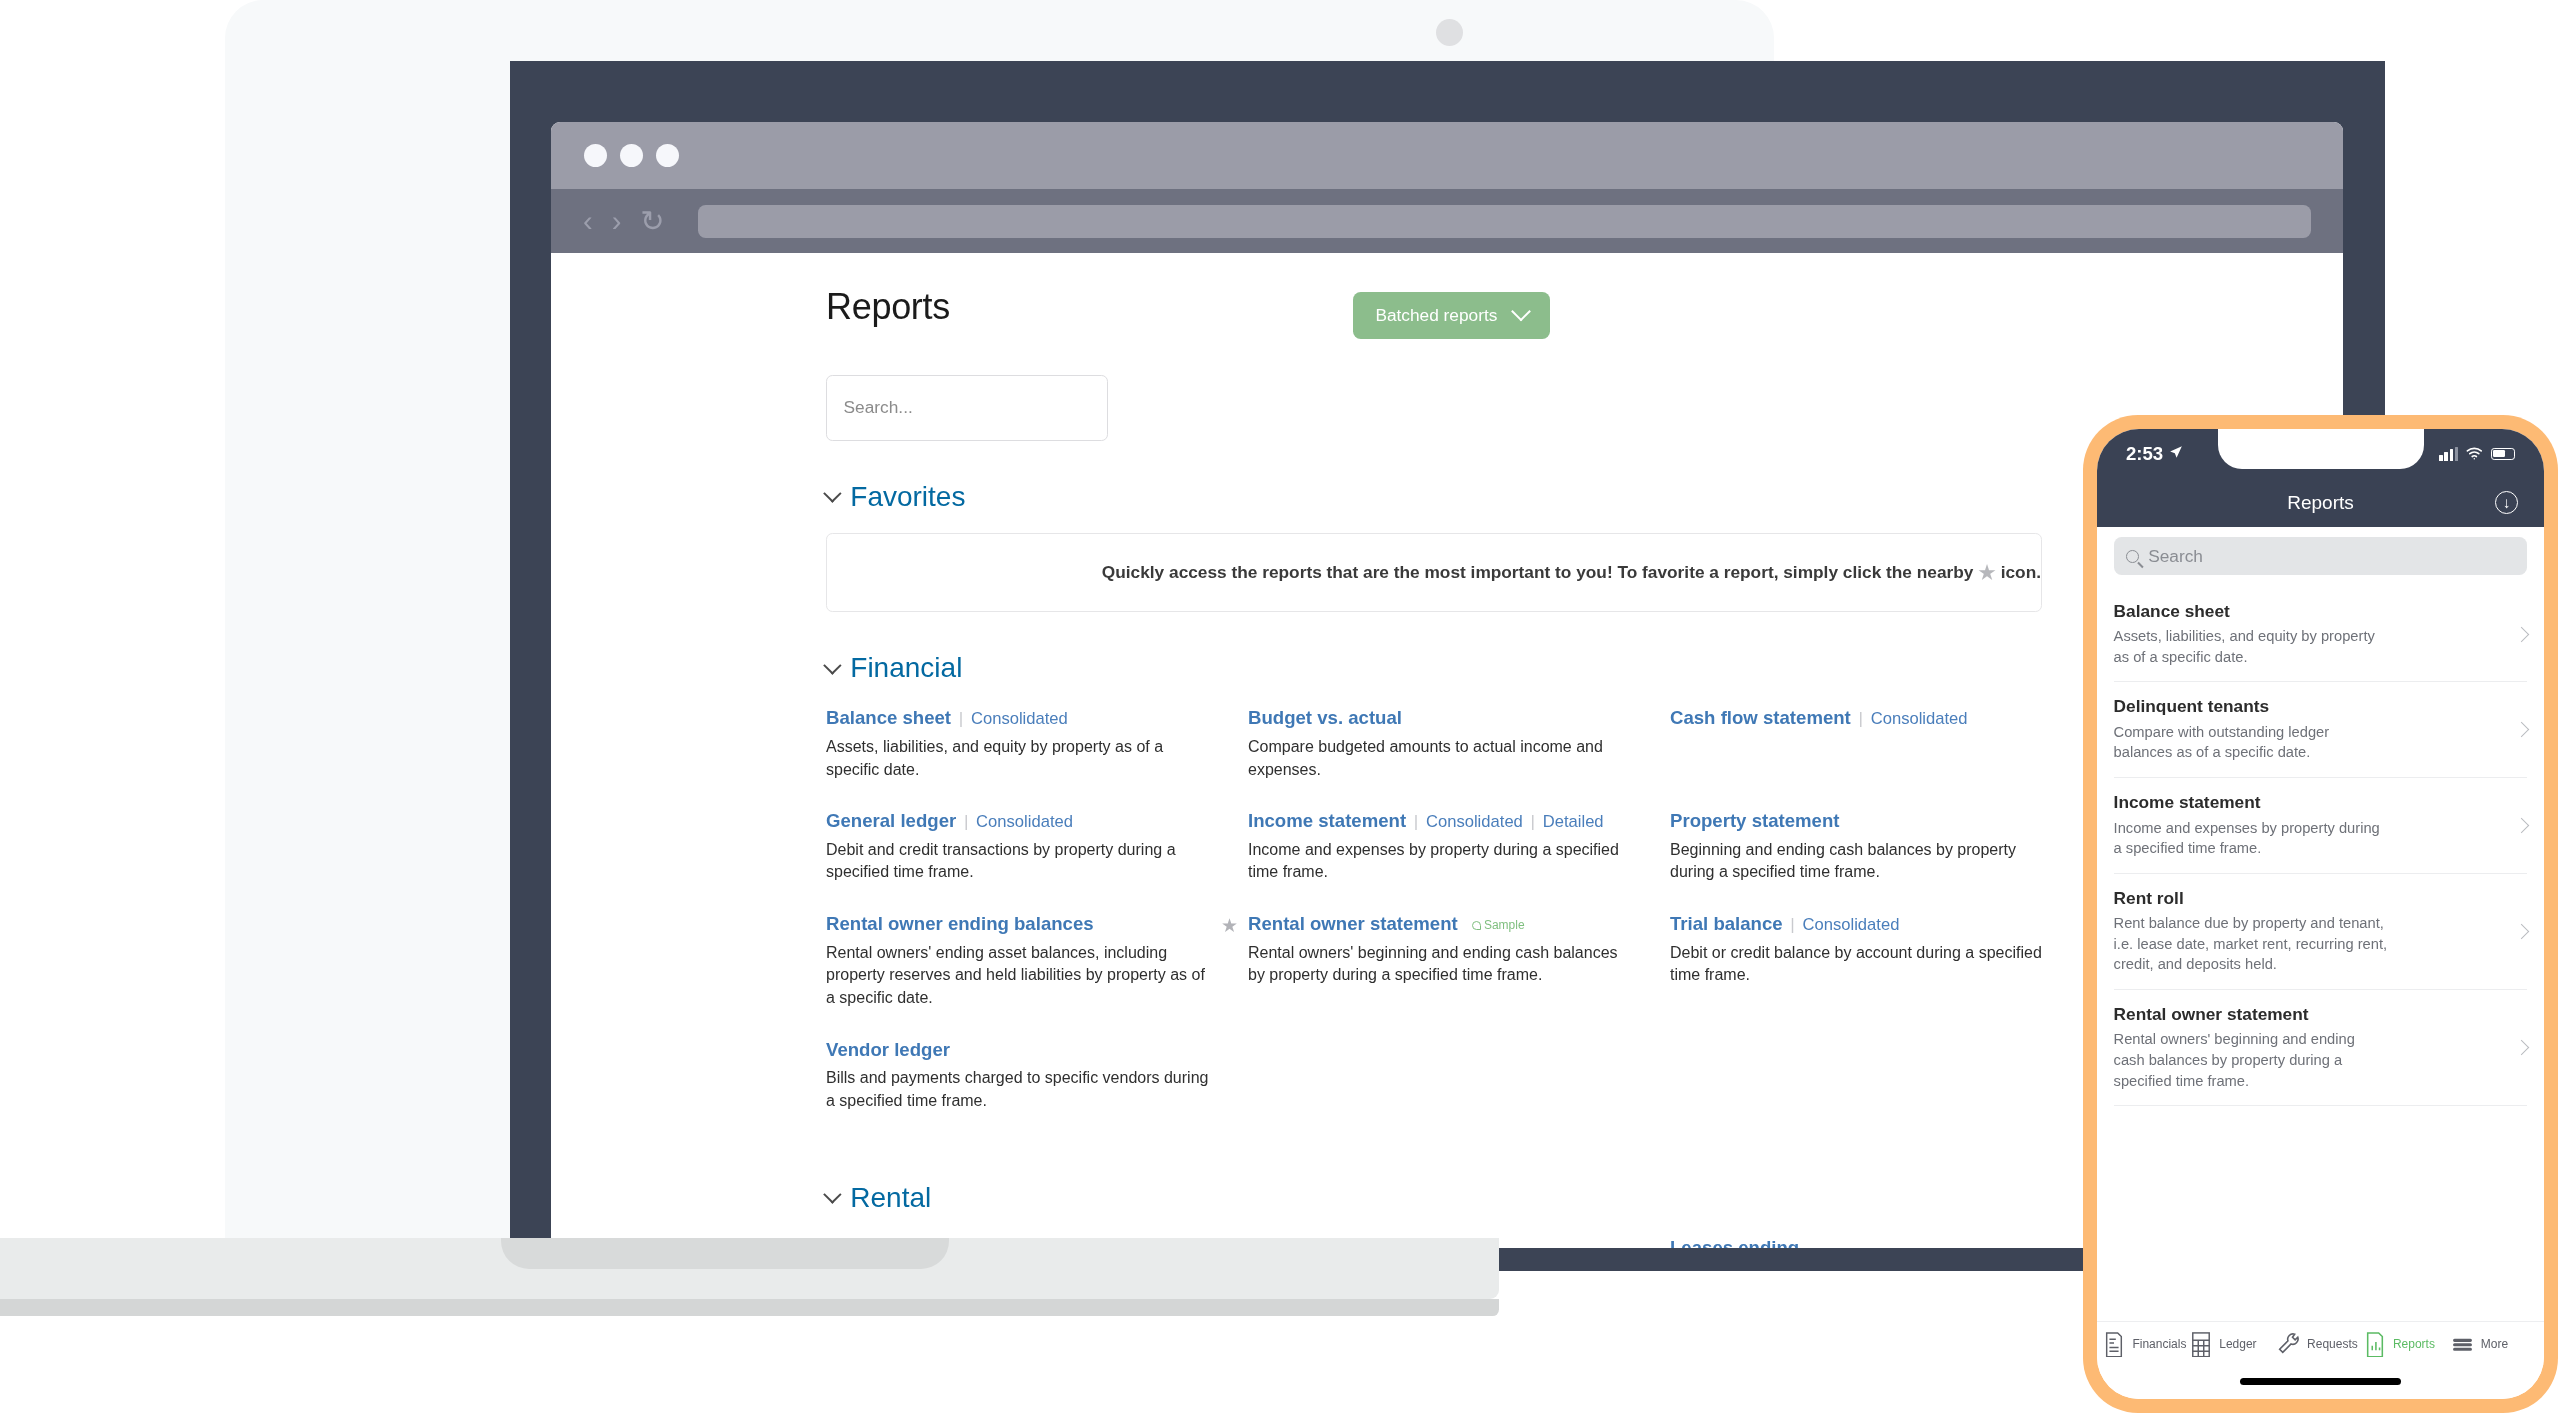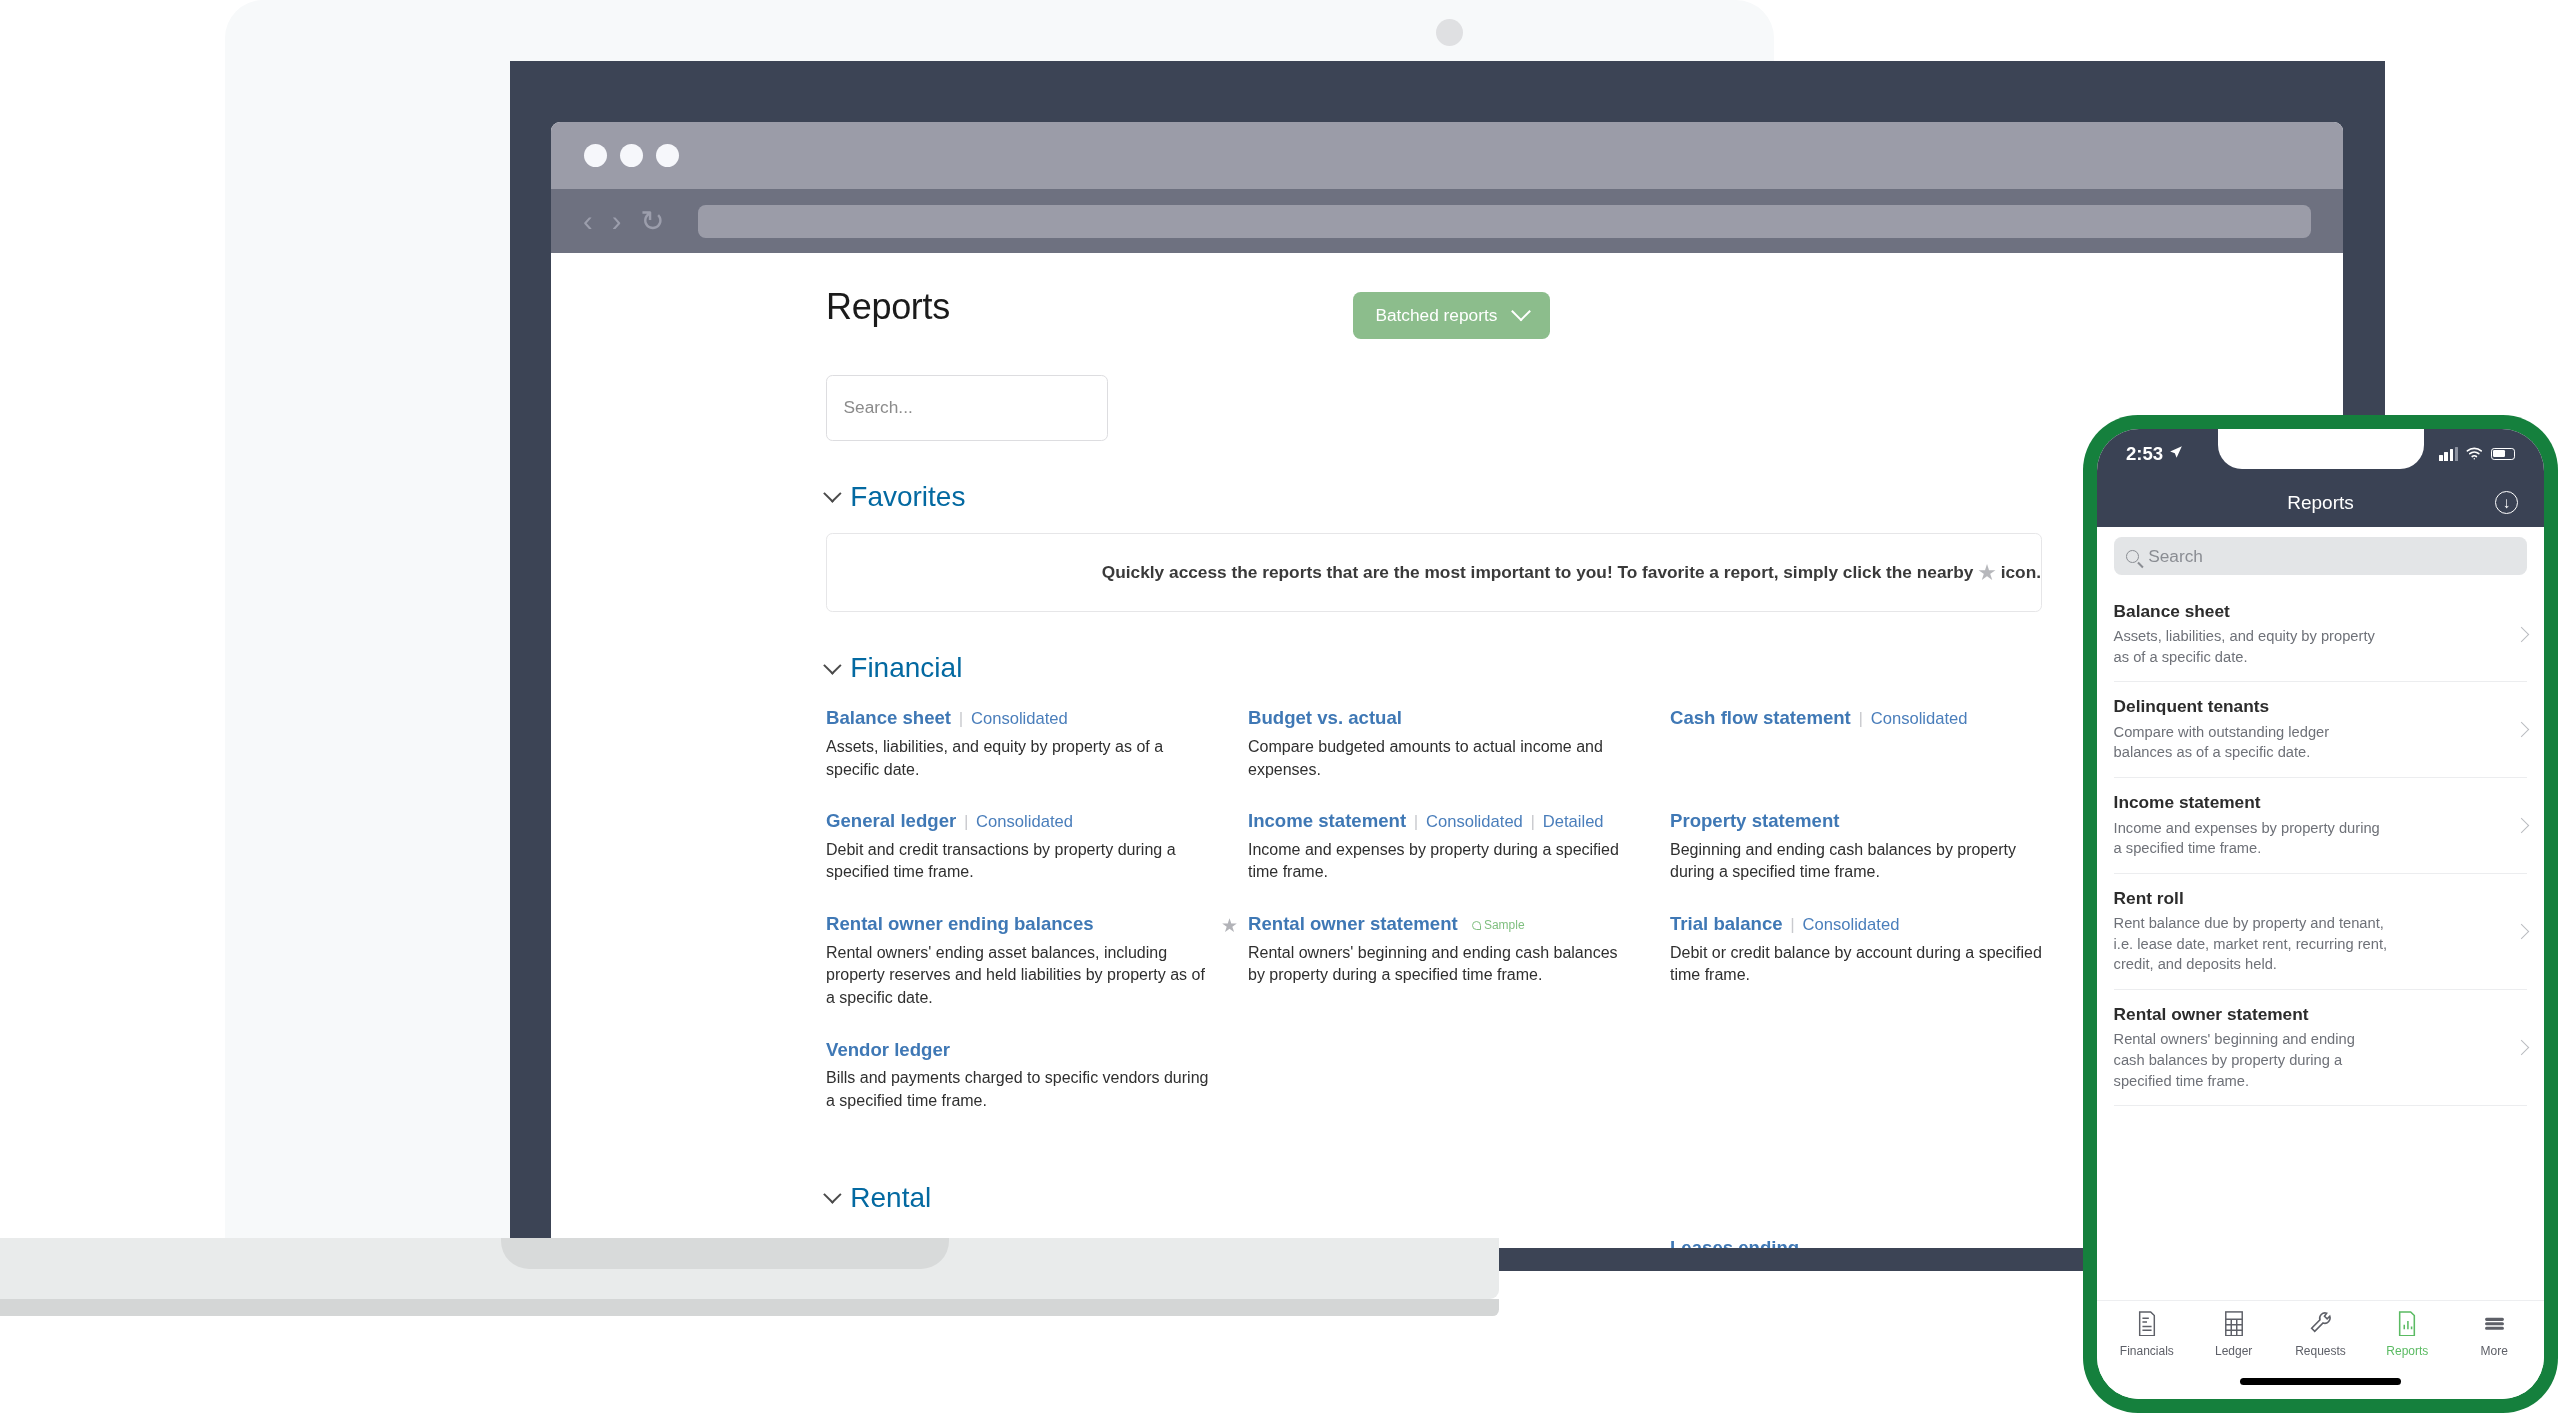--- a/index.html
+++ b/index.html
@@ -101,21 +101,21 @@
     width: 448px; height: 31px; background: #D8DADA; border-radius: 0 0 28px 28px;
   }
   .lap-foot {
     position: absolute; left: -275px; top: 1299px; width: 1549px; height: 16.6px;
     background: #D4D6D6; border-radius: 0 0 6.4px 6.4px;
   }
 
   
   #phone {
     position: absolute; left: 2083px; top: 415px; width: 475px; height: 998px;
-    background: #15803d; border-radius: 55px; padding: 14px;
+    background: #fdba74; border-radius: 55px; padding: 14px;
   }
   .ph-screen {
     width: 100%; height: 100%; background: #fff; border-radius: 42px; overflow: hidden;
     position: relative; display: flex; flex-direction: column;
   }
   .ph-topbar { background: #3A4254; position: relative; }
   .ph-notch {
     position: absolute; left: 50%; transform: translateX(-50%); top: 0;
     width: 206px; height: 40px; background: #fff; border-radius: 0 0 24px 24px;
   }
@@ -158,21 +158,21 @@
   }
   .ph-row:last-child { border-bottom: 1.3px solid #ECEDEF; }
   .ph-row-t { font-size: 17.3px; color: #2C2C2C; font-weight: 700; }
   .ph-row-d { font-size: 14.7px; color: #6E7178; line-height: 1.4; margin-top: 4.5px; max-width: 275px; }
   .chev-r { width: 11px; height: 11px; border-right: 1.9px solid #B9BBC0; border-top: 1.9px solid #B9BBC0; transform: rotate(45deg); flex: none; }
 
   .ph-tabs {
     border-top: 1.3px solid #EDEEF0; display: flex; padding: 9px 6.4px 5.1px;
     background: #fff;
   }
-  .ph-tab { flex: 1; display: flex; flex-direction: column; align-items: center; gap: 7px; text-align: center; }
+  .ph-tab { flex: 1; display: flex; flex-direction: row; align-items: center; gap: 7px; text-align: center; }
   .ph-tab-label { font-size: 12px; color: #5E6068; }
   .ph-tab.active .ph-tab-label { color: #5BBB63; }
   .ph-tab-ico { height: 27px; display: flex; align-items: center; }
   .ph-home {
     height: 36px; display: flex; align-items: center; justify-content: center; background: #fff;
   }
   .ph-home i { display: block; width: 161px; height: 7px; background: #000; border-radius: 3.8px; }
 </style>
 </head>
 <body>

